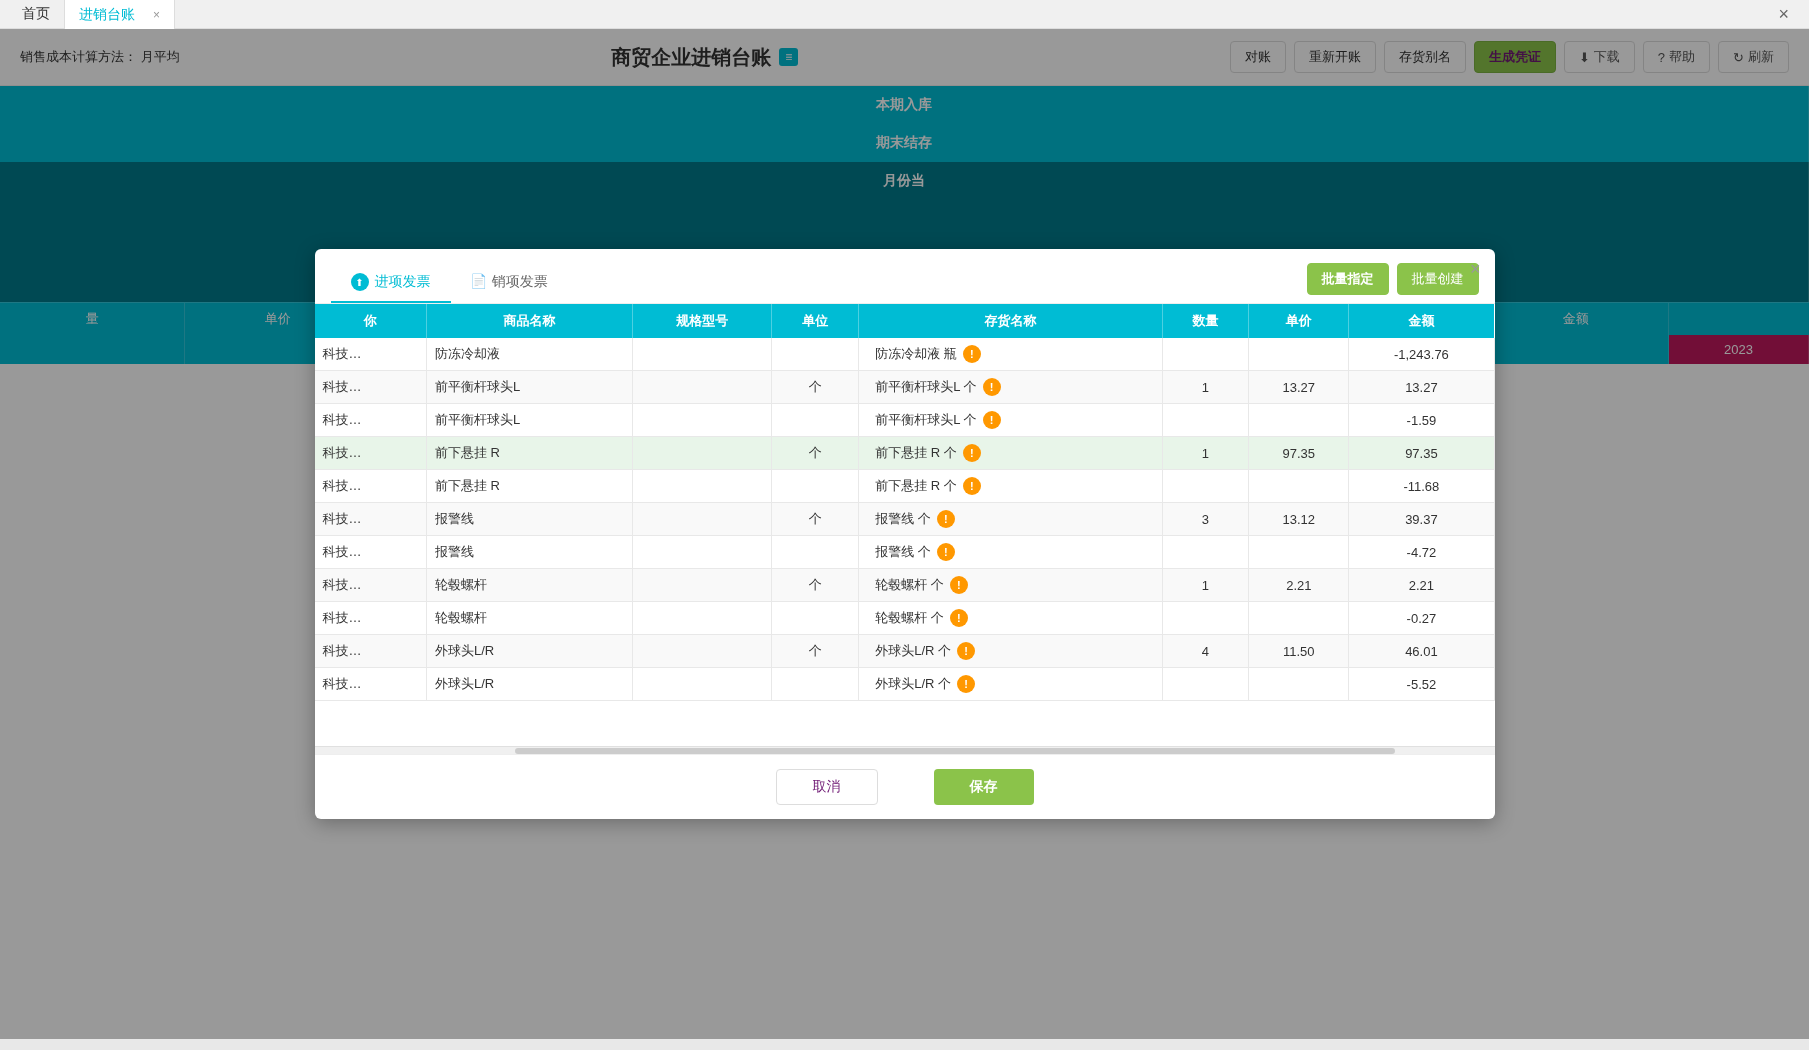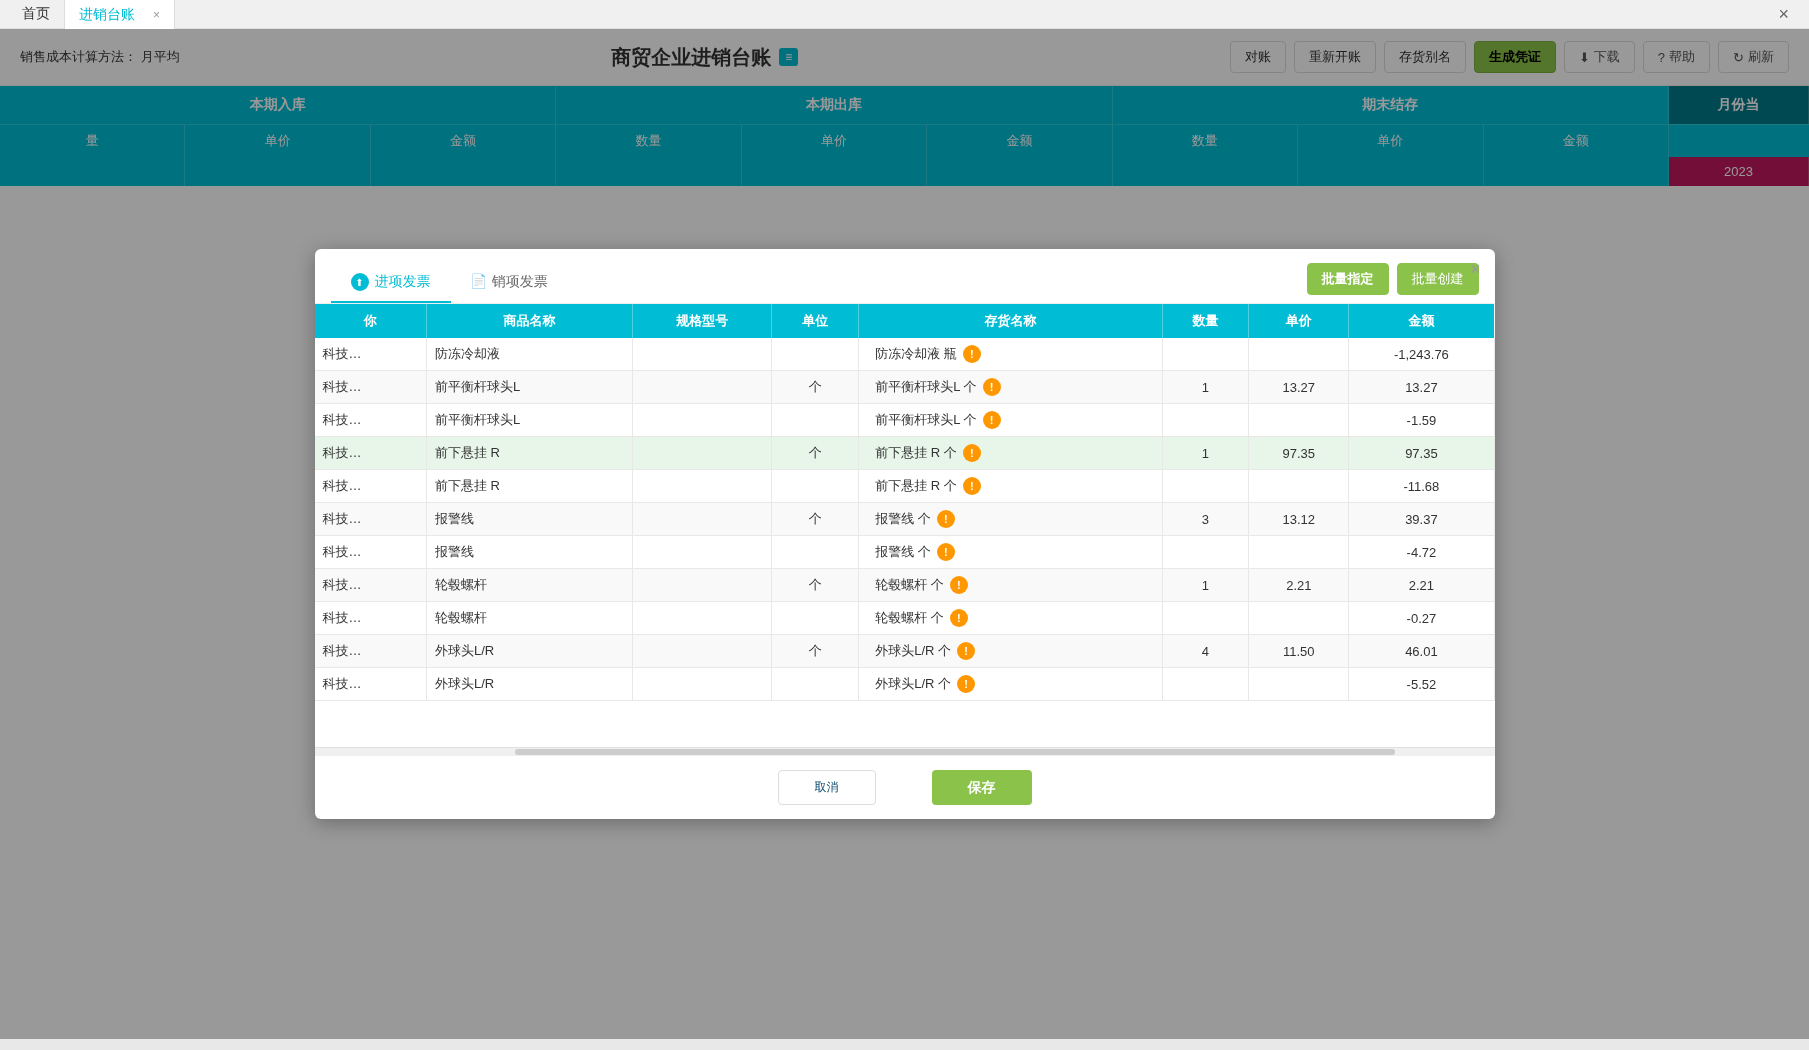--- a/index.html
+++ b/index.html
@@ -16,21 +16,21 @@
     .main-area { background: #fff; width: 100%; height: calc(1050px - 40px); position: relative; }
 
     
     .top-toolbar { display: flex; align-items: center; padding: 12px 20px; border-bottom: 1px solid #eee; gap: 12px; }
     .cost-method { font-size: 13px; color: #333; }
     .cost-method span { color: #333; font-weight: normal; }
     .page-title { flex: 1; text-align: center; font-size: 20px; font-weight: bold; color: #333; display: flex; align-items: center; justify-content: center; gap: 8px; }
     .title-icon { background: #00bcd4; color: #fff; padding: 2px 6px; border-radius: 3px; font-size: 12px; }
     .toolbar-buttons { display: flex; gap: 8px; align-items: center; }
     .btn { padding: 6px 14px; border-radius: 4px; border: 1px solid #ddd; background: #fff; cursor: pointer; font-size: 13px; color: #333; }
-    .btn-primary { background: #8bc34a; color: #000000; border-color: #7cb342; font-weight: bold; }
+    .btn-primary { background: #8bc34a; color: #701a75; border-color: #7cb342; font-weight: bold; }
     .btn-icon { display: flex; align-items: center; gap: 4px; color: #555; }
 
     
     .dialog-overlay { position: absolute; top: 0; left: 0; width: 100%; height: 100%; background: rgba(0,0,0,0.4); display: flex; align-items: center; justify-content: center; z-index: 100; }
     .dialog { background: #fff; border-radius: 6px; width: 1180px; height: 570px; box-shadow: 0 4px 20px rgba(0,0,0,0.3); display: flex; flex-direction: column; position: relative; }
     .dialog-header { padding: 14px 16px 0; border-bottom: 1px solid #eee; display: flex; align-items: center; gap: 0; }
     .dialog-close { position: absolute; top: 10px; right: 14px; font-size: 18px; cursor: pointer; color: #999; }
     .dialog-tab { padding: 10px 20px; cursor: pointer; font-size: 14px; color: #666; border-bottom: 2px solid transparent; }
     .dialog-tab.active { color: #00bcd4; border-bottom: 2px solid #00bcd4; display: flex; align-items: center; gap: 6px; }
     .dialog-tab-icon { width: 18px; height: 18px; background: #00bcd4; border-radius: 50%; display: inline-flex; align-items: center; justify-content: center; color: #fff; font-size: 10px; }
@@ -49,28 +49,28 @@
     .dialog-table tbody td { padding: 7px 8px; text-align: center; font-size: 13px; color: #333; border-right: 1px solid #e8e8e8; white-space: nowrap; }
     .dialog-table tbody td:first-child { text-align: left; }
     .dialog-table tbody td.name-cell { text-align: left; }
     .warning-icon { display: inline-flex; align-items: center; justify-content: center; width: 18px; height: 18px; background: #ff9800; border-radius: 50%; color: #fff; font-size: 11px; font-weight: bold; }
     .stock-cell { display: flex; align-items: center; justify-content: flex-start; gap: 6px; margin-left: 8px; }
     .negative { color: #f44336; }
     .positive { color: #333; }
 
     
     .dialog-footer { padding: 14px; display: flex; justify-content: center; gap: 20px; border-top: 1px solid #eee; }
-    .btn-cancel { padding: 8px 36px; border-radius: 4px; border: 1px solid #ddd; background: #fff; cursor: pointer; font-size: 12px; color: #0c4a6e; }
+    .btn-cancel { padding: 8px 36px; border-radius: 4px; border: 1px solid #ddd; background: #fff; cursor: pointer; font-size: 14px; color: #701a75; }
     .btn-save { padding: 8px 36px; border-radius: 4px; border: none; background: #8bc34a; color: #fff; cursor: pointer; font-size: 14px; font-weight: bold; margin-left: 36px; }
 
     
     .dialog-table-container::-webkit-scrollbar { width: 6px; height: 6px; }
     .dialog-table-container::-webkit-scrollbar-track { background: #f1f1f1; }
     .dialog-table-container::-webkit-scrollbar-thumb { background: #ccc; border-radius: 3px; }
-    .row1-headers { display: flex; background: #00bcd4; border-bottom: 1px solid rgba(255,255,255,0.2); }
+    .row1-headers { display: flex; background: #00bcd4; border-bottom: 1px solid rgba(255,255,255,0.2); flex-direction: column; }
     .row1-section { flex: 1; text-align: center; padding: 10px; color: #fff; font-weight: bold; border-right: 1px solid rgba(255,255,255,0.2); font-size: 14px; }
     .row2-headers { display: flex; background: #00bcd4; }
     .row2-col { padding: 7px 4px; color: #fff; text-align: center; font-size: 13px; border-right: 1px solid rgba(255,255,255,0.2); }
   </style>
 </head>
 <body>
 
 <div class="tab-bar">
   <div class="tab-item">
     <span>首页</span>
@@ -108,21 +108,20 @@
       </button>
       <button class="btn btn-icon">
         <span>↻</span>
         <span>刷新</span>
       </button>
     </div>
   </div>
 
   <div class="row1-headers">
     <div class="row1-section">本期入库</div>
-    <div class="row1-section">本期出库</div>
     <div class="row1-section">期末结存</div>
     <div class="row1-section" style="flex: 0 0 140px; background: #007a8a;">月份当</div>
   </div>
   <div class="row2-headers">
     <div class="row2-col" style="flex:1">量</div>
     <div class="row2-col" style="flex:1">单价</div>
     <div class="row2-col" style="flex:1">金额</div>
     <div class="row2-col" style="flex:1">数量</div>
     <div class="row2-col" style="flex:1">单价</div>
     <div class="row2-col" style="flex:1">金额</div>

